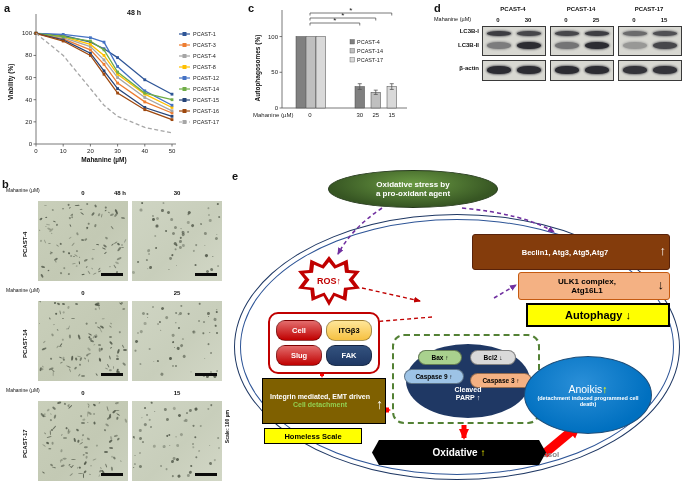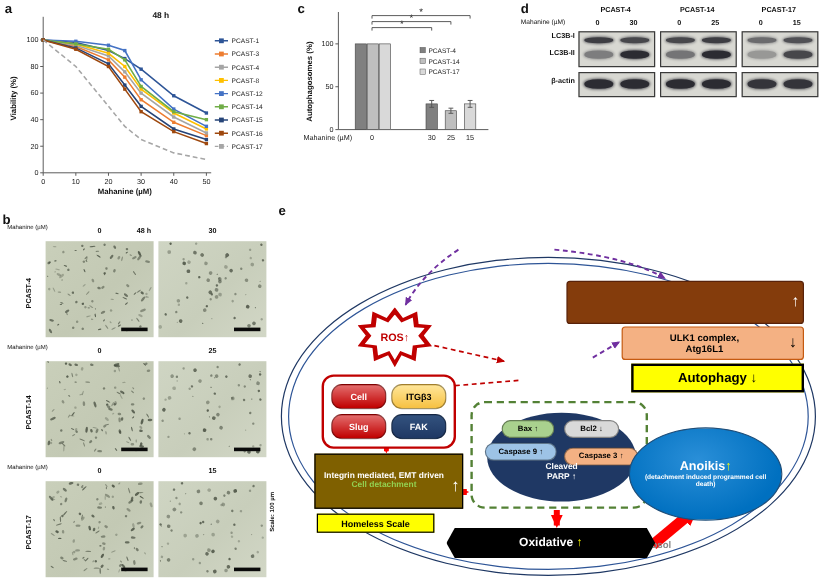--- a/index.html
+++ b/index.html
@@ -103,21 +103,21 @@
   .mpill{position:absolute;border-radius:8px;display:flex;align-items:center;justify-content:center;
          font-size:6.5px;font-weight:bold;border:1px solid rgba(0,0,0,.4);z-index:3;}
   .parp{position:absolute;left:30px;top:50px;width:88px;text-align:center;color:#fff;
         font-size:7px;font-weight:bold;line-height:1.15;z-index:3;}
   .apop{left:140px;top:270px;width:174px;height:25px;background:#000;z-index:3;
         clip-path:polygon(4% 0,96% 0,100% 50%,96% 100%,4% 100%,0 50%);
         display:flex;align-items:center;justify-content:center;color:#fff;font-size:10px;font-weight:bold;}
   .anoikis{left:292px;top:186px;width:128px;height:78px;background:radial-gradient(ellipse at 45% 35%,#2a8fd8,#0070c0 70%);
            border-radius:50%;border:1px solid #1f4e79;z-index:2;color:#fff;text-align:center;
            display:flex;flex-direction:column;justify-content:center;padding:0 8px;}
-  .anoikis .main{font-size:10.5px;font-weight:bold;}
+  .anoikis .main{font-size:10.5px;font-weight:normal;}
   .anoikis .sub{font-size:5.5px;font-weight:bold;line-height:1.15;}
   .cytosol{left:298px;top:280px;color:#8a8a8a;font-size:8px;font-weight:bold;z-index:2;}
   .yel{color:#ffff00;}
 </style>
 </head>
 <body>
 
 <div class="fig">
 
   <section id="panel-a">
@@ -900,35 +900,40 @@
       <path d="M130,118 L188,131" stroke="#c00000" stroke-width="1.4" stroke-dasharray="4 3" fill="none" marker-end="url(#mR)"></path>
       <path d="M262,128 L284,115" stroke="#7030a0" stroke-width="1.6" stroke-dasharray="4 3" fill="none" marker-end="url(#mP)"></path>
       <path d="M200,147 L140,152" stroke="#c00000" stroke-width="1.4" stroke-dasharray="4 3" fill="none" marker-end="url(#mR)"></path>
       <path d="M90,197 L90,206" stroke="#ff0000" stroke-width="4" fill="none" marker-end="url(#mRB)"></path>
       <path d="M147,240 L157,240" stroke="#ff0000" stroke-width="5" fill="none" marker-end="url(#mRB)"></path>
       <path d="M232,255 L232,268" stroke="#ff0000" stroke-width="5" fill="none" marker-end="url(#mRB)"></path>
       <path d="M312,284 L348,254" stroke="#ff0000" stroke-width="9" fill="none" marker-end="url(#mRG)"></path>
       <path d="M224,216 C238,230 260,228 272,216" stroke="#16365c" stroke-width="2.5" fill="none"></path>
     </svg>
 
+    <div class="e-abs oxid">
+      <span>Oxidative stress by</span>
+      <span>a pro-oxidant agent</span>
+    </div>
 
     <div class="e-abs cell-outer"></div>
     <div class="e-abs cell-inner"></div>
 
     <div class="e-abs ros">
       <div class="burst"></div>
       <div class="burst in"></div>
       <div class="ros-text">
           <span>ROS</span>
           <span>↑</span>
         </div>
     </div>
 
 
     <div class="e-abs atg-box">
+      <span>Beclin1, Atg3, Atg5,Atg7</span>
       <span class="atg-up">↑</span>
     </div>
 
     <div class="e-abs ulk-box">
       <span>ULK1 complex,</span>
       <span>Atg16L1</span>
       <span class="ulk-down">↓</span>
     </div>
 
     <div class="e-abs autophagy">

